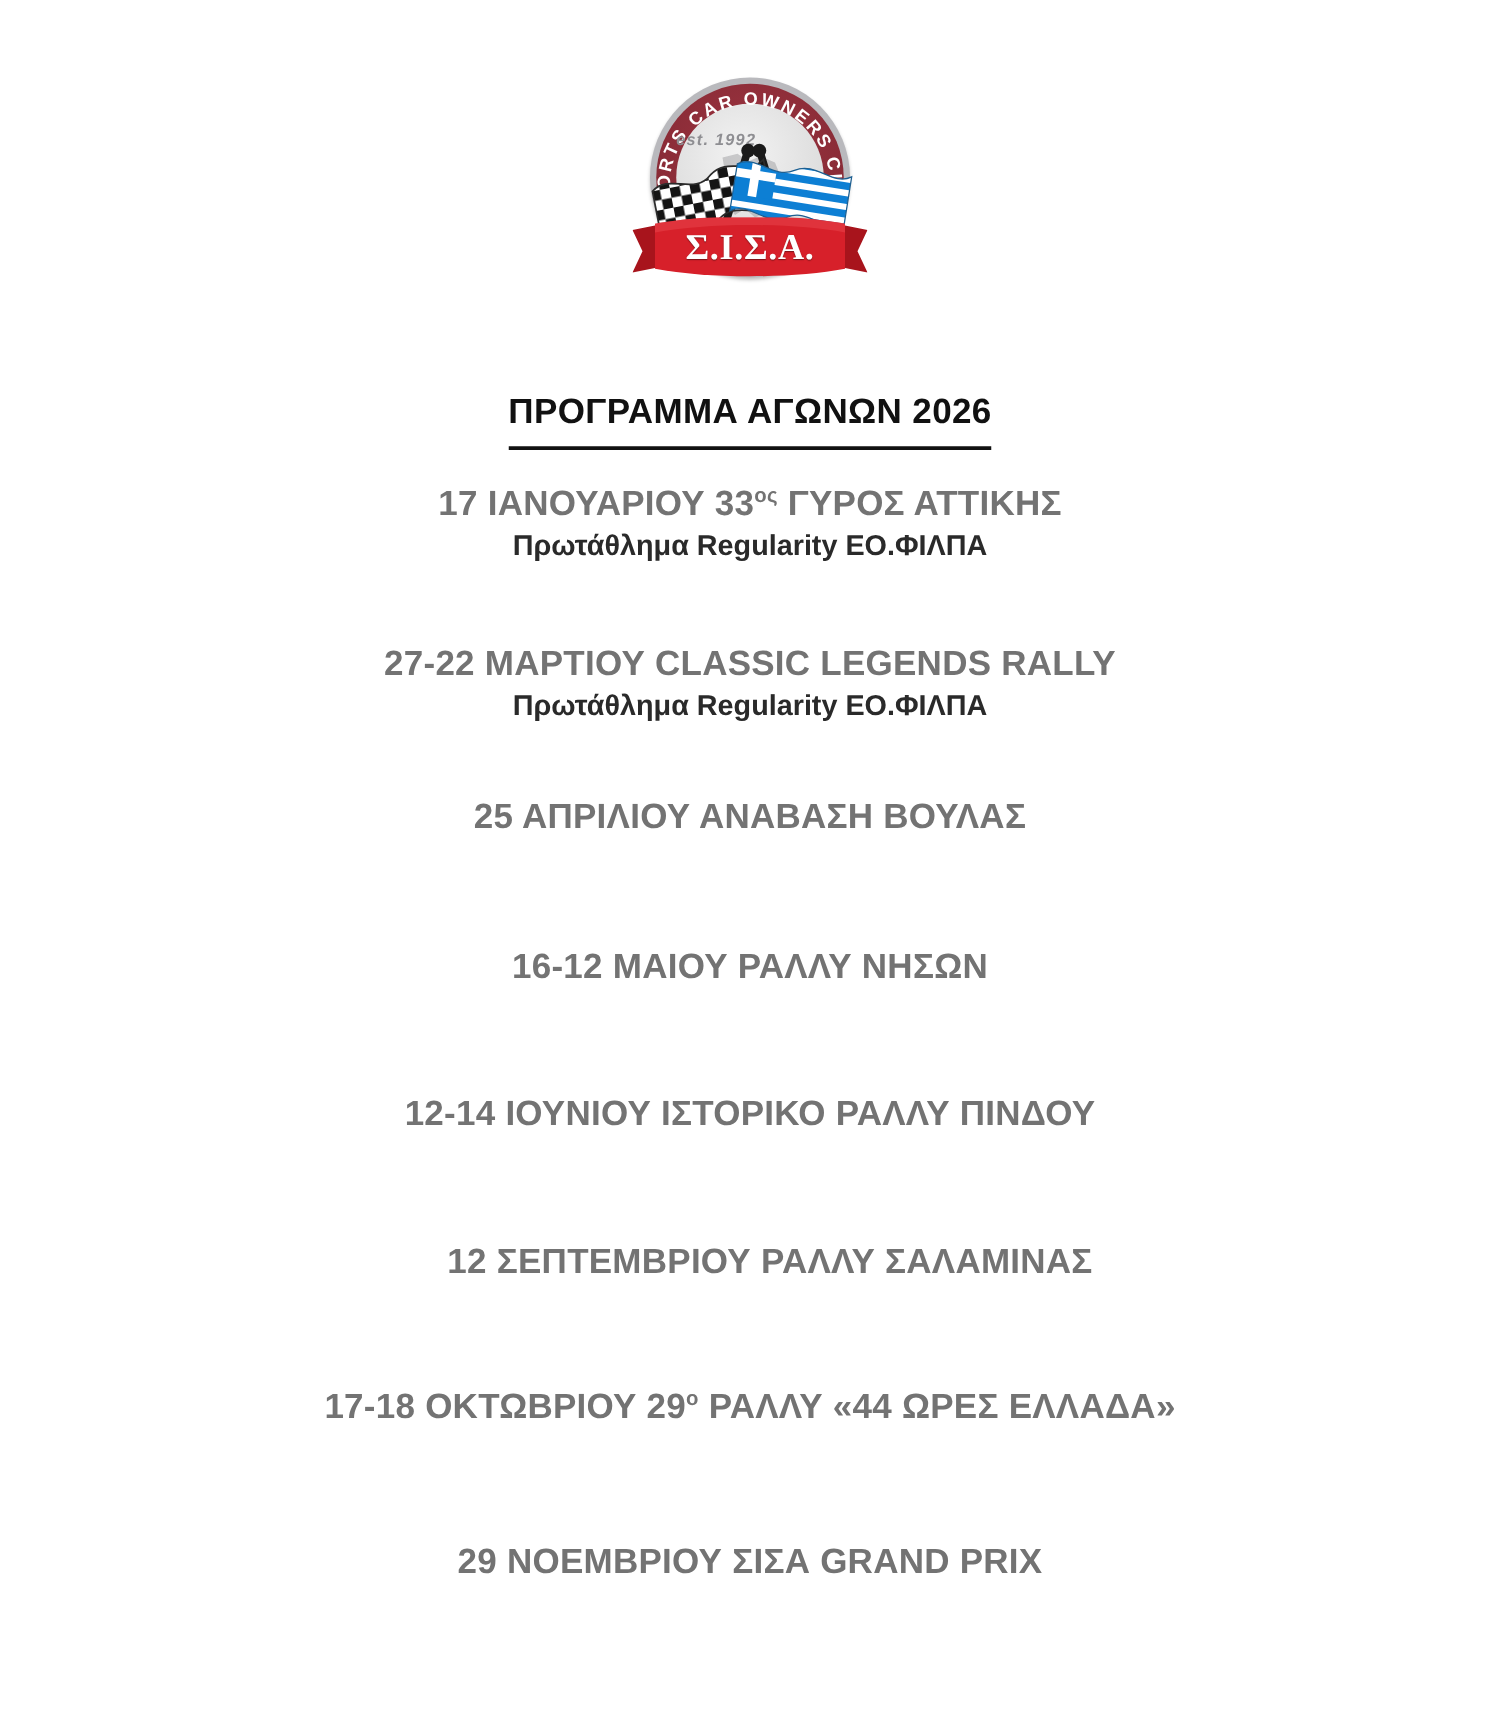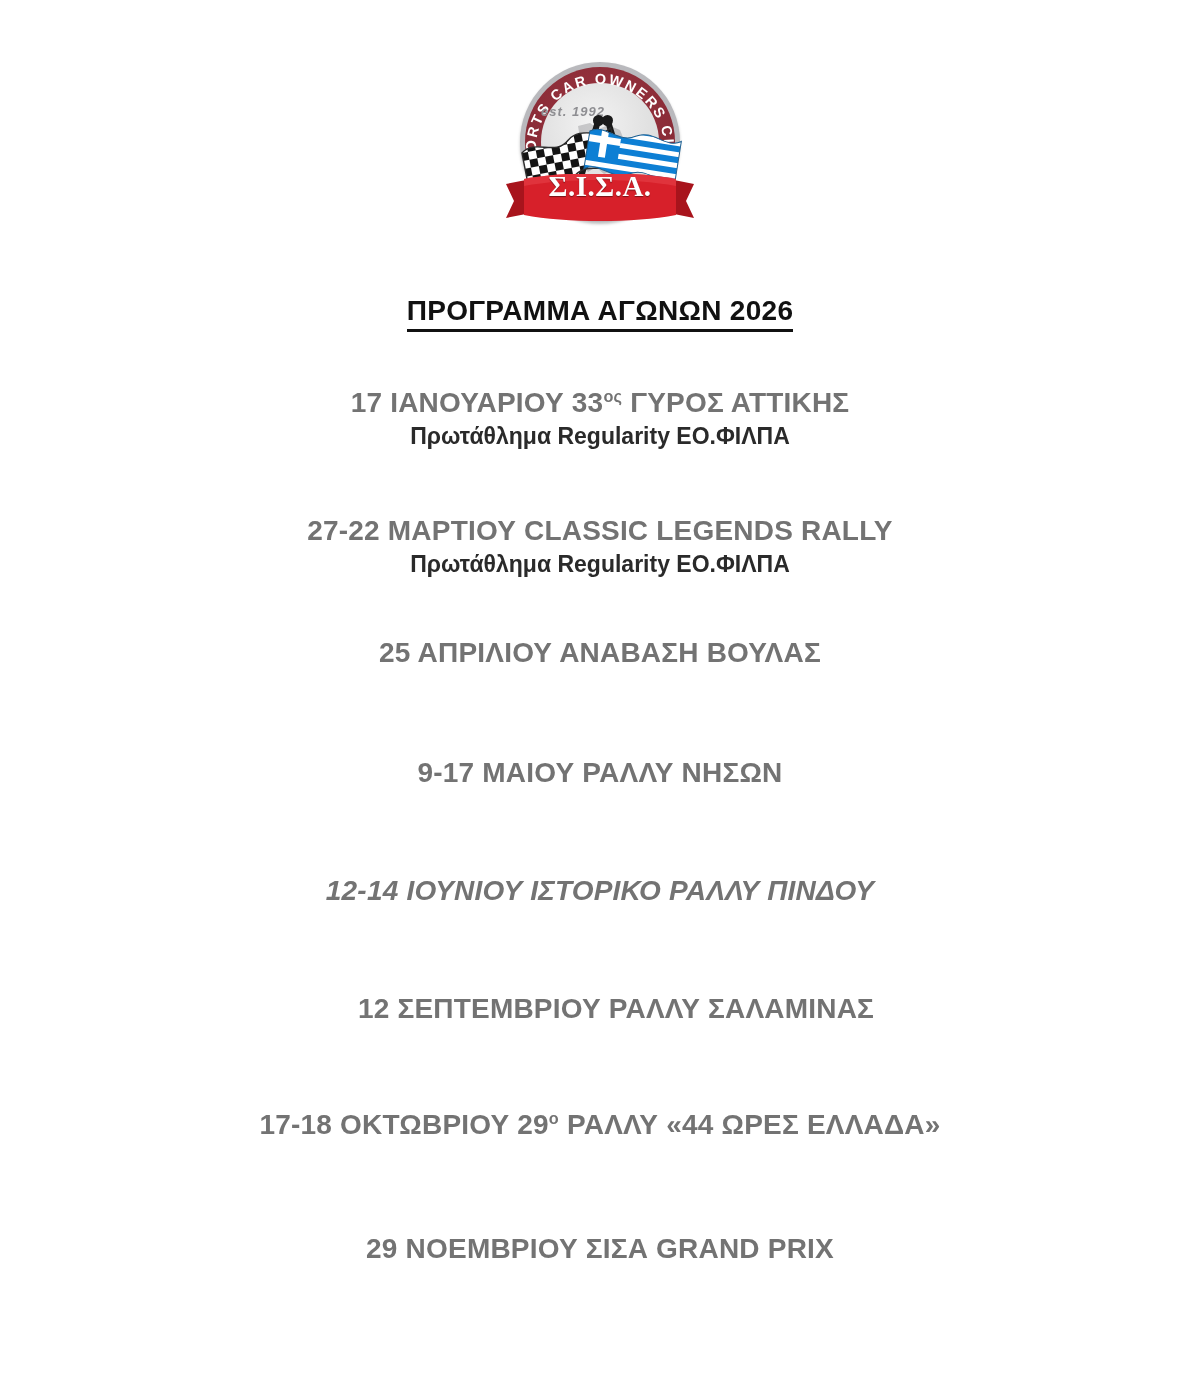--- a/index.html
+++ b/index.html
@@ -154,21 +154,21 @@
   .ribbon {
     position: absolute;
     left: 14px;
     top: 112px;
     width: 188px;
     height: 50px;
   }
   .ribbon-text {
     position: absolute;
     left: 14px;
-    top: 108px;
+    top: 120px;
     width: 188px;
     text-align: center;
     font-family: "Liberation Serif", serif;
     font-size: 29px;
     font-weight: bold;
     color: #ffffff;
     letter-spacing: 0.5px;
     text-shadow: 0 1px 1px rgba(0,0,0,0.45);
   }
 
@@ -181,21 +181,22 @@
     text-align: center;
     font-family: "Liberation Sans", sans-serif;
     font-size: 28px;
     font-weight: bold;
     letter-spacing: 0.3px;
     color: #111111;
   }
   .doc-title span {
     display: inline-block;
     border-bottom: 3px solid #111111;
-    padding-bottom: 2px;
+    padding-bottom: 12px;
+    margin-top: 18px;
   }
 
   
   .events {
     position: absolute;
     left: 0;
     top: 356px;
     width: 1200px;
   }
   .event {
@@ -321,25 +322,25 @@
       <div class="event-title"><span>27-22 ΜΑΡΤΙΟΥ CLASSIC LEGENDS RALLY</span><sup></sup><span></span></div>
       <div class="event-sub">Πρωτάθλημα Regularity ΕΟ.ΦΙΛΠΑ</div>
     </div>
 
     <div class="event" style="position: absolute; left: 0px; top: 280px;">
       <div class="event-title"><span>25 ΑΠΡΙΛΙΟΥ ΑΝΑΒΑΣΗ ΒΟΥΛΑΣ</span><sup></sup><span></span></div>
 
     </div>
 
     <div class="event" style="position: absolute; left: 0px; top: 400px;">
-      <div class="event-title"><span>9-17 ΜΑΙΟΥ ΡΑΛΛΥ ΝΗΣΩΝ</span><sup></sup><span></span></div>
-
-    </div>
-
-    <div class="event" style="position: absolute; left: 0px; top: 518px; font-style: italic;">
+      <div class="event-title"><span>16-12 ΜΑΙΟΥ ΡΑΛΛΥ ΝΗΣΩΝ</span><sup></sup><span></span></div>
+
+    </div>
+
+    <div class="event" style="position: absolute; left: 0px; top: 518px;">
       <div class="event-title"><span>12-14 ΙΟΥΝΙΟΥ ΙΣΤΟΡΙΚΟ ΡΑΛΛΥ ΠΙΝΔΟΥ</span><sup></sup><span></span></div>
 
     </div>
 
     <div class="event" style="position: absolute; left: 16px; top: 636px;">
       <div class="event-title"><span>12 ΣΕΠΤΕΜΒΡΙΟΥ ΡΑΛΛΥ ΣΑΛΑΜΙΝΑΣ</span><sup></sup><span></span></div>
 
     </div>
 
     <div class="event" style="position: absolute; left: 0px; top: 752px;">

